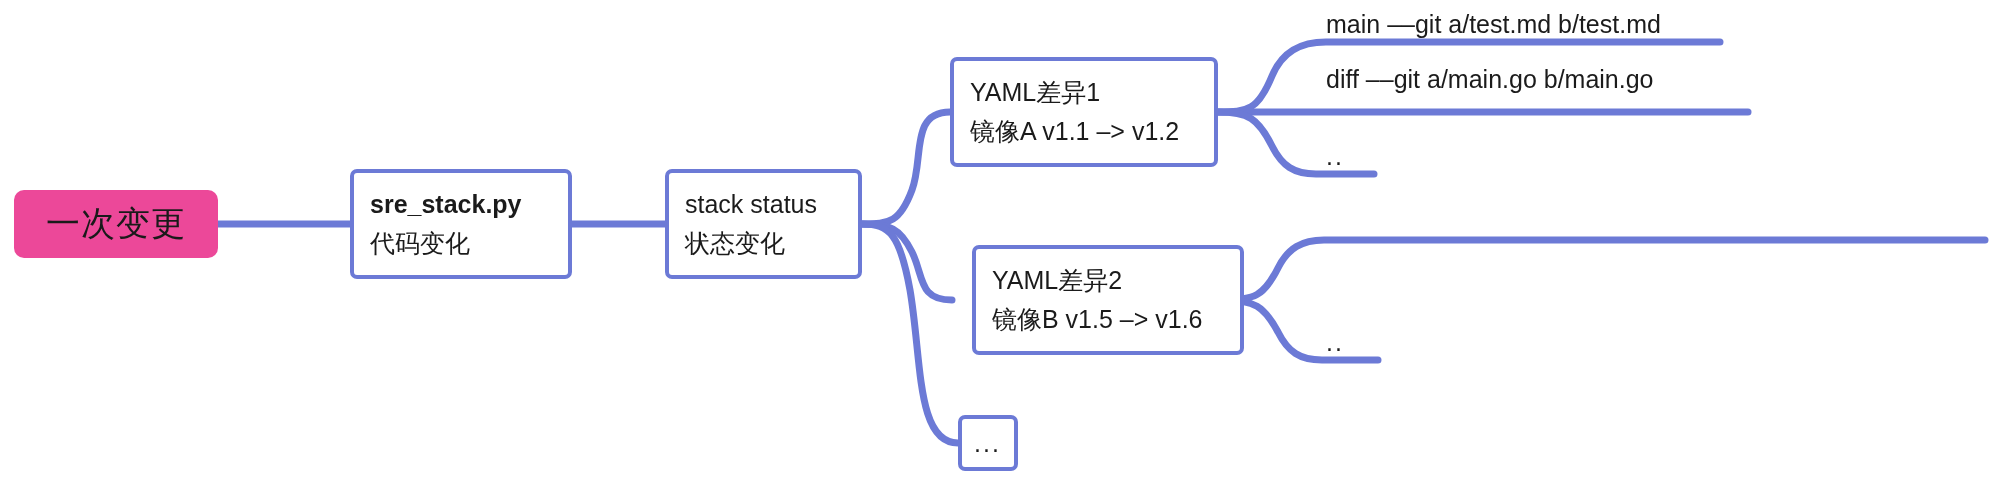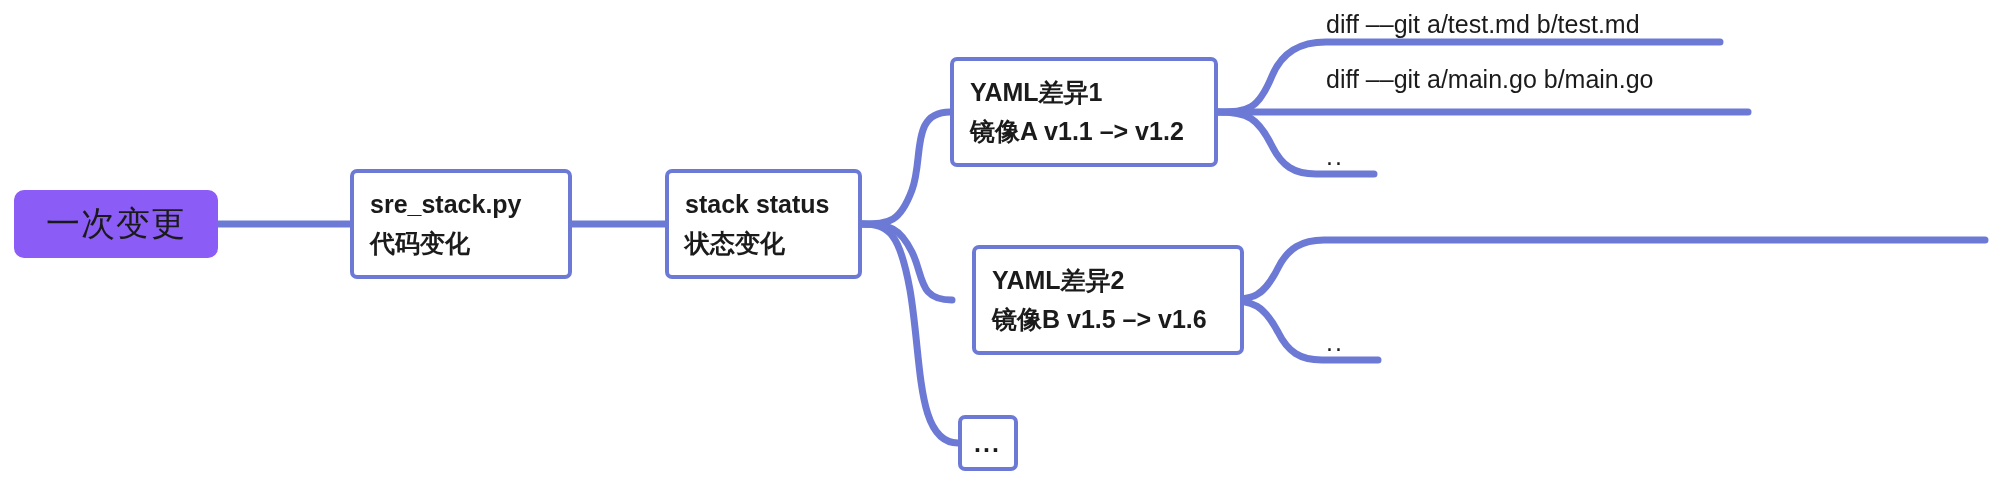--- a/index.html
+++ b/index.html
@@ -27,21 +27,21 @@
   }
   .node {
     position: absolute;
     box-sizing: border-box;
     display: flex;
     flex-direction: column;
     justify-content: center;
   }
   
   .node-root {
-    background: #8b5cf6;
+    background: #ec4899;
     border-radius: 10px;
     border: none;
     align-items: center;
   }
   .node-root .line1 {
     font-size: 34px;
     color: #1a1a1a;
     letter-spacing: 1px;
     white-space: nowrap;
   }
@@ -51,21 +51,20 @@
     border: 4px solid #6c7ad6;
     border-radius: 7px;
     padding: 0 16px;
   }
   .node-box .line1,
   .node-box .line2 {
     font-size: 25px;
     color: #1b1b1b;
     line-height: 1.55;
     white-space: nowrap;
-    font-weight: bold;
   }
   .node-box .line1.bold {
     font-weight: bold;
   }
   .node-dots {
     justify-content: center;
     align-items: flex-start;
   }
   .node-dots .line1 {
     font-size: 25px;
@@ -136,21 +135,21 @@
 
   <div class="node node-box" style="left:952px; top:245px; width:272px; height:110px;margin-left:20px;">
     <span class="line1">YAML差异2</span>
     <span class="line2">镜像B v1.5 –&gt; v1.6</span>
   </div>
 
   <div class="node node-box node-dots" style="left:958px; top:415px; width:60px; height:56px; padding:0 12px;">
     <span class="line1">...</span>
   </div>
 
-  <span class="leaf-label" style="left:1326px; top:12px;">diff ––git a/test.md b/test.md</span>
+  <span class="leaf-label" style="left:1326px; top:12px;">main ––git a/test.md b/test.md</span>
 
   <span class="leaf-label" style="left:1326px; top:67px;">diff ––git a/main.go b/main.go</span>
 
   <span class="leaf-label dots" style="left:1326px; top:144px;">..</span>
 
 
   <span class="leaf-label dots" style="left:1326px; top:330px;">..</span>
 
 </div>
 

